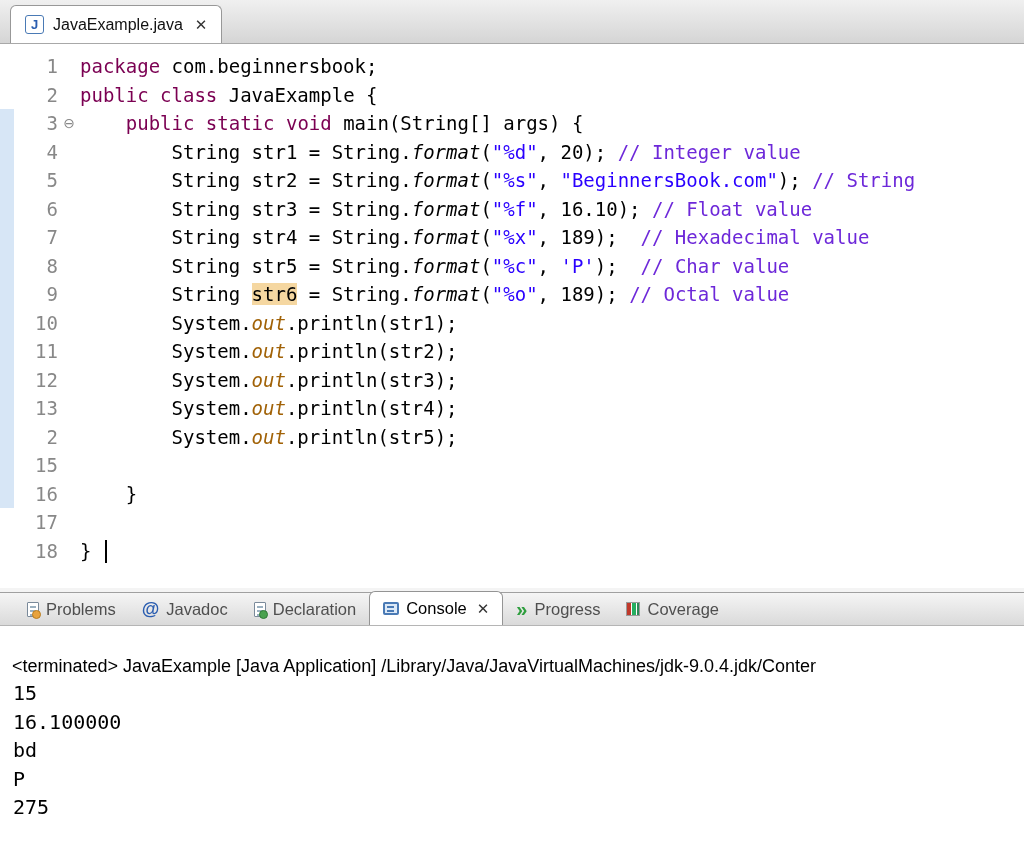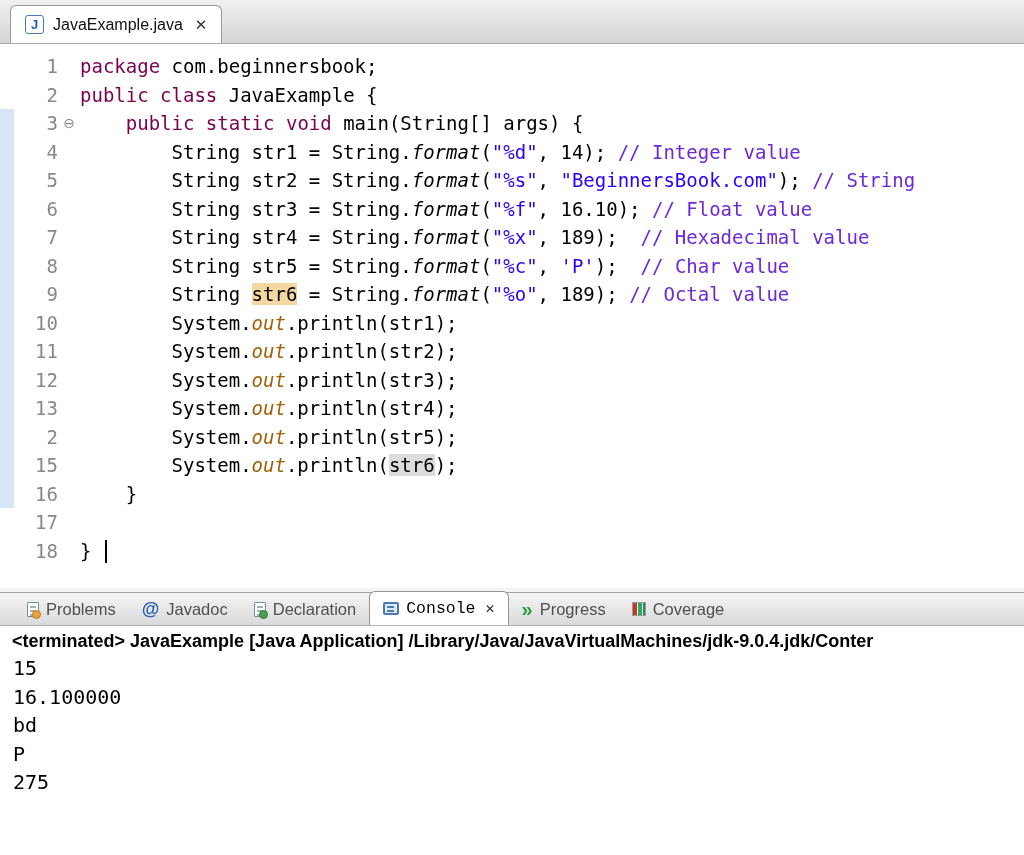--- a/index.html
+++ b/index.html
@@ -39,42 +39,42 @@
   
   .sash { height:4px; background:#f4f4f4; }
 
   
   .console-tabbar { height:34px; background:linear-gradient(#f5f5f5,#dadada);
                     border-top:1px solid #a0a0a0; border-bottom:1px solid #b5b5b5;
                     display:flex; align-items:flex-end; padding-left:14px; }
   .ctab { height:32px; display:flex; align-items:center; gap:7px; padding:0 13px;
           font-size:16.5px; color:#4f4f4f; white-space:nowrap; }
   .ctab.sel { background:#fff; border:1px solid #949494; border-bottom:none;
-              border-radius:6px 6px 0 0; height:34px; color:#000;font-family:Liberation Mono, monospace; }
+              border-radius:6px 6px 0 0; height:34px; color:#000; }
   .micon { display:inline-block; position:relative; flex:none; }
   .mi-page { width:12px; height:15px; background:#fff; border:1px solid #7a8a9a; border-radius:1px; }
   .mi-page::before { content:""; position:absolute; left:2px; top:3px; width:6px; height:2px;
                      background:#9ab0c0; box-shadow:0 4px 0 #9ab0c0, 0 8px 0 #9ab0c0; }
   .mi-problems::after { content:""; position:absolute; right:-3px; bottom:-3px; width:7px; height:7px;
                         background:#e8a33d; border-radius:50%; border:1px solid #b87d20; }
   .mi-declaration::after { content:""; position:absolute; right:-3px; bottom:-3px; width:7px; height:7px;
                            background:#49a14f; border-radius:50%; border:1px solid #2e7a36; }
   .mi-javadoc { color:#2a5db0; font-weight:bold; font-size:18px; }
   .mi-console { width:16px; height:13px; border:2px solid #4a7ab5; background:#dce9f7; border-radius:2px; }
   .mi-console::before { content:""; position:absolute; left:2px; top:2px; width:7px; height:2px;
                         background:#4a7ab5; box-shadow:0 4px 0 #4a7ab5; }
   .mi-progress { color:#2e9e3e; font-weight:bold; font-size:20px; line-height:14px; }
   .mi-coverage { width:14px; height:14px;
                  background:linear-gradient(90deg,#c0392b 0 4px,#fff 4px 5px,#27ae60 5px 9px,#fff 9px 10px,#2e8b57 10px 14px);
                  border:1px solid #9a9a9a; }
 
   
   .console-content { height:225px; background:#fff; overflow:hidden; }
-  .status-line { padding:5px 0 2px 12px; font-size:18px; font-weight:700; color:#000;
-                 white-space:nowrap; overflow:hidden; }
+  .status-line { padding:5px 0 2px 12px; font-size:18px; font-weight:400; color:#000;
+                 white-space:nowrap; overflow:hidden;margin-top:25px; }
   .console-out { padding-left:13px; font-family:"DejaVu Sans Mono","Liberation Mono",monospace;
                  font-size:20px; color:#000; }
   .console-out .oline { height:28.5px; line-height:28.5px; white-space:pre; }
 </style>
 </head>
 <body>
 
 <div class="editor-tabbar">
   <div class="editor-tab">
     <span class="file-icon">J</span>
@@ -100,21 +100,21 @@
       <div class="code-line">
         <span class="range on"></span>
         <span class="lnum">3</span>
         <span class="foldcol">⊖</span>
         <span class="ctext"><span class="tok-p">    </span><span class="tok-k">public</span><span class="tok-p"> </span><span class="tok-k">static</span><span class="tok-p"> </span><span class="tok-k">void</span><span class="tok-p"> main(String[] args) {</span></span>
       </div>
       <div class="code-line">
         <span class="range on"></span>
         <span class="lnum">4</span>
         <span class="foldcol"></span>
-        <span class="ctext"><span class="tok-p">        String str1 = String.</span><span class="tok-f">format</span><span class="tok-p">(</span><span class="tok-s">"%d"</span><span class="tok-p">, 14); </span><span class="tok-c">// Integer value</span></span>
+        <span class="ctext"><span class="tok-p">        String str1 = String.</span><span class="tok-f">format</span><span class="tok-p">(</span><span class="tok-s">"%d"</span><span class="tok-p">, 20); </span><span class="tok-c">// Integer value</span></span>
       </div>
       <div class="code-line">
         <span class="range on"></span>
         <span class="lnum">5</span>
         <span class="foldcol"></span>
         <span class="ctext"><span class="tok-p">        String str2 = String.</span><span class="tok-f">format</span><span class="tok-p">(</span><span class="tok-s">"%s"</span><span class="tok-p">, </span><span class="tok-s">"BeginnersBook.com"</span><span class="tok-p">); </span><span class="tok-c">// String</span></span>
       </div>
       <div class="code-line">
         <span class="range on"></span>
         <span class="lnum">6</span>
@@ -166,21 +166,20 @@
       <div class="code-line">
         <span class="range on"></span>
         <span class="lnum">2</span>
         <span class="foldcol"></span>
         <span class="ctext"><span class="tok-p">        System.</span><span class="tok-o">out</span><span class="tok-p">.println(str5);</span></span>
       </div>
       <div class="code-line">
         <span class="range on"></span>
         <span class="lnum">15</span>
         <span class="foldcol"></span>
-        <span class="ctext"><span class="tok-p">        System.</span><span class="tok-o">out</span><span class="tok-p">.println(</span><span class="tok-h2">str6</span><span class="tok-p">);</span></span>
       </div>
       <div class="code-line">
         <span class="range on"></span>
         <span class="lnum">16</span>
         <span class="foldcol"></span>
         <span class="ctext"><span class="tok-p">    }</span></span>
       </div>
       <div class="code-line">
         <span class="range"></span>
         <span class="lnum">17</span>

